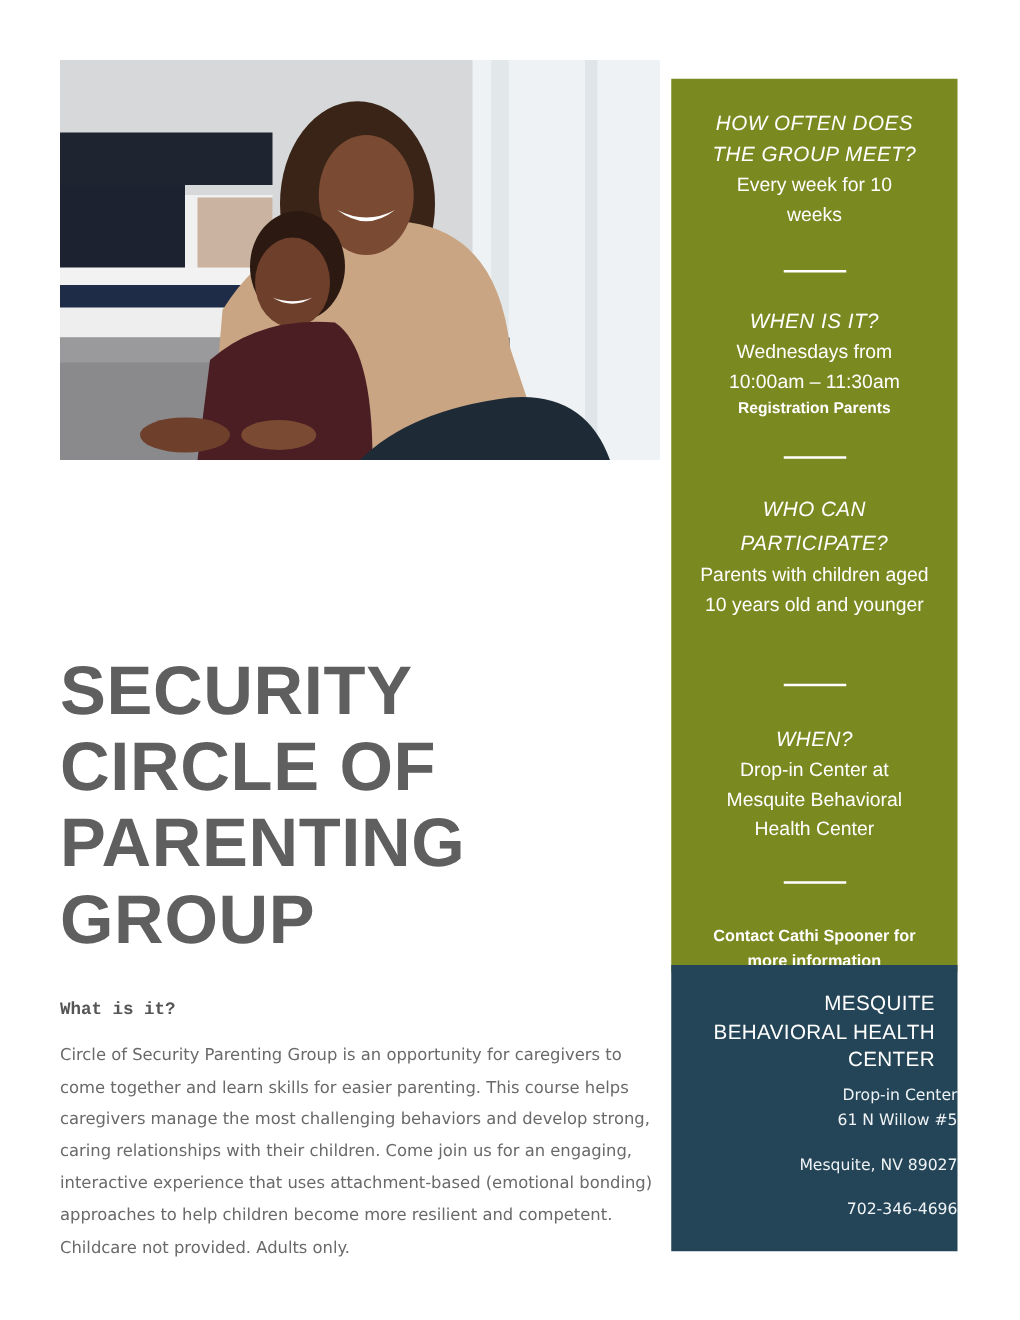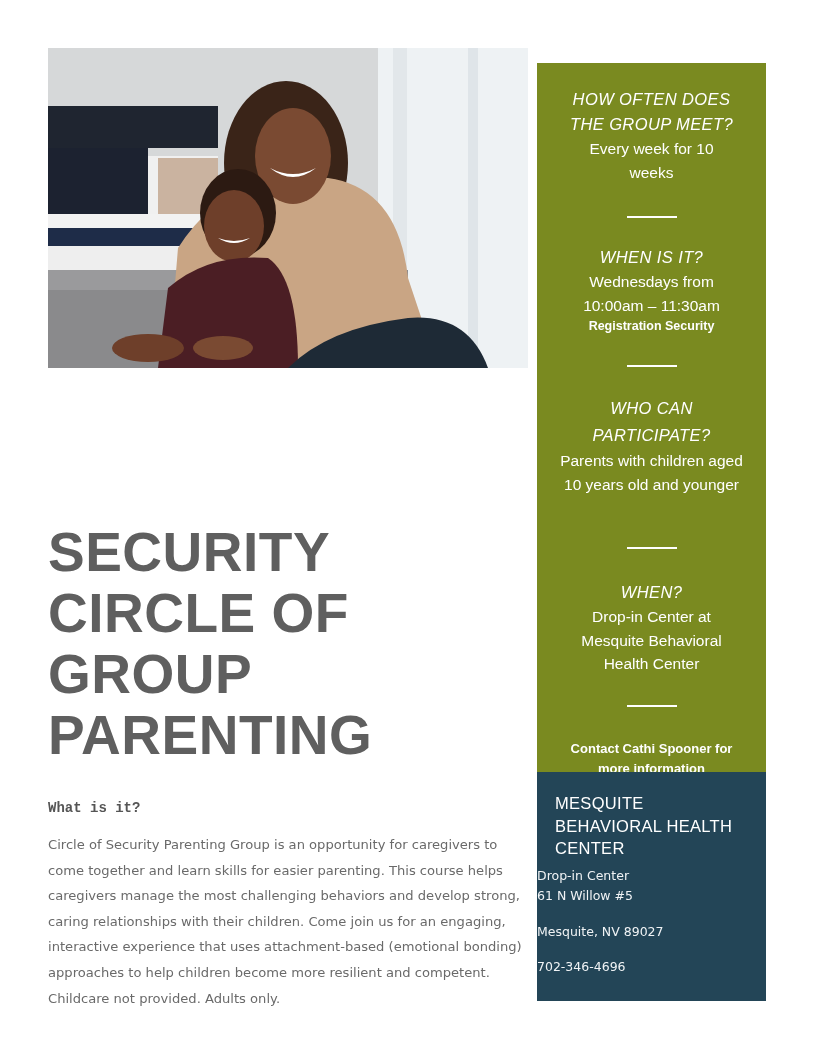--- a/index.html
+++ b/index.html
@@ -36,21 +36,21 @@
   .q { font-style: italic; font-size: 16.5px; line-height: 25px; letter-spacing: 0.4px; }
   .a { font-size: 15.5px; line-height: 23.5px; }
   .small { font-size: 12.5px; font-weight: bold; line-height: 18px; }
   .rule { position: absolute; left: 90px; width: 50px; height: 2px; background: #ffffff; }
   .contact {
     position: absolute; left: 0; width: 229px; top: 676px;
     font-size: 13px; font-weight: bold; line-height: 20px;
   }
   .navy-box {
     position: absolute; left: 537px; top: 772px; width: 229px; height: 229px;
-    background: #234557; color: #ffffff; text-align: left;
+    background: #234557; color: #ffffff; text-align: right;
   }
   .org {
     position: absolute; top: 20px; left: 0; width: 229px;
     font-size: 16.5px; line-height: 22.5px; letter-spacing: 0.3px;
   }
   .addr {
     position: absolute; left: 0; width: 229px;
     font-family: "DejaVu Sans", sans-serif; font-size: 12.5px; line-height: 20px; color: #f0f3f5;
   }
 </style>
@@ -82,38 +82,38 @@
     <path d="M120 240 Q 160 205 220 210 Q 250 230 250 320 L 110 320 Z" fill="#4b1e24"></path>
     <path d="M360 270 Q 420 265 440 320 L 240 320 Q 280 280 360 270 Z" fill="#1e2a36"></path>
     <ellipse cx="100" cy="300" rx="36" ry="14" fill="#6e3f2a"></ellipse>
     <ellipse cx="175" cy="300" rx="30" ry="12" fill="#7a4a32"></ellipse>
   </svg>
 </div>
 
 <h1 class="title">
   <span>SECURITY</span>
   <span>CIRCLE OF</span>
+  <span>PARENTING</span>
   <span>GROUP</span>
-  <span>PARENTING</span>
 </h1>
 
 <h2 class="what-heading">What is it?</h2>
 <p class="what-body">Circle of Security Parenting Group is an opportunity for caregivers to come together and learn skills for easier parenting. This course helps caregivers manage the most challenging behaviors and develop strong, caring relationships with their children. Come join us for an engaging, interactive experience that uses attachment-based (emotional bonding) approaches to help children become more resilient and competent. Childcare not provided. Adults only.</p>
 
 <div class="green-box">
   <div class="sec" style="top:24px;">
     <div class="q" style="padding:0 22px;">HOW OFTEN DOES THE GROUP MEET?</div>
     <div class="a" style="padding:0 30px;">Every week for 10 weeks</div>
   </div>
   <div class="rule" style="top:153px;"></div>
 
   <div class="sec" style="top:182px;">
     <div class="q">WHEN IS IT?</div>
     <div class="a" style="padding:0 20px;">Wednesdays from 10:00am – 11:30am</div>
-    <div class="small">Registration Security</div>
+    <div class="small">Registration Parents</div>
   </div>
   <div class="rule" style="top:302px;"></div>
 
   <div class="sec" style="top:332px;">
     <div class="q" style="padding:0 40px; line-height:27px;">WHO CAN PARTICIPATE?</div>
     <div class="a" style="padding:0 18px;">Parents with children aged 10 years old and younger</div>
   </div>
   <div class="rule" style="top:484px;"></div>
 
   <div class="sec" style="top:517px;">

